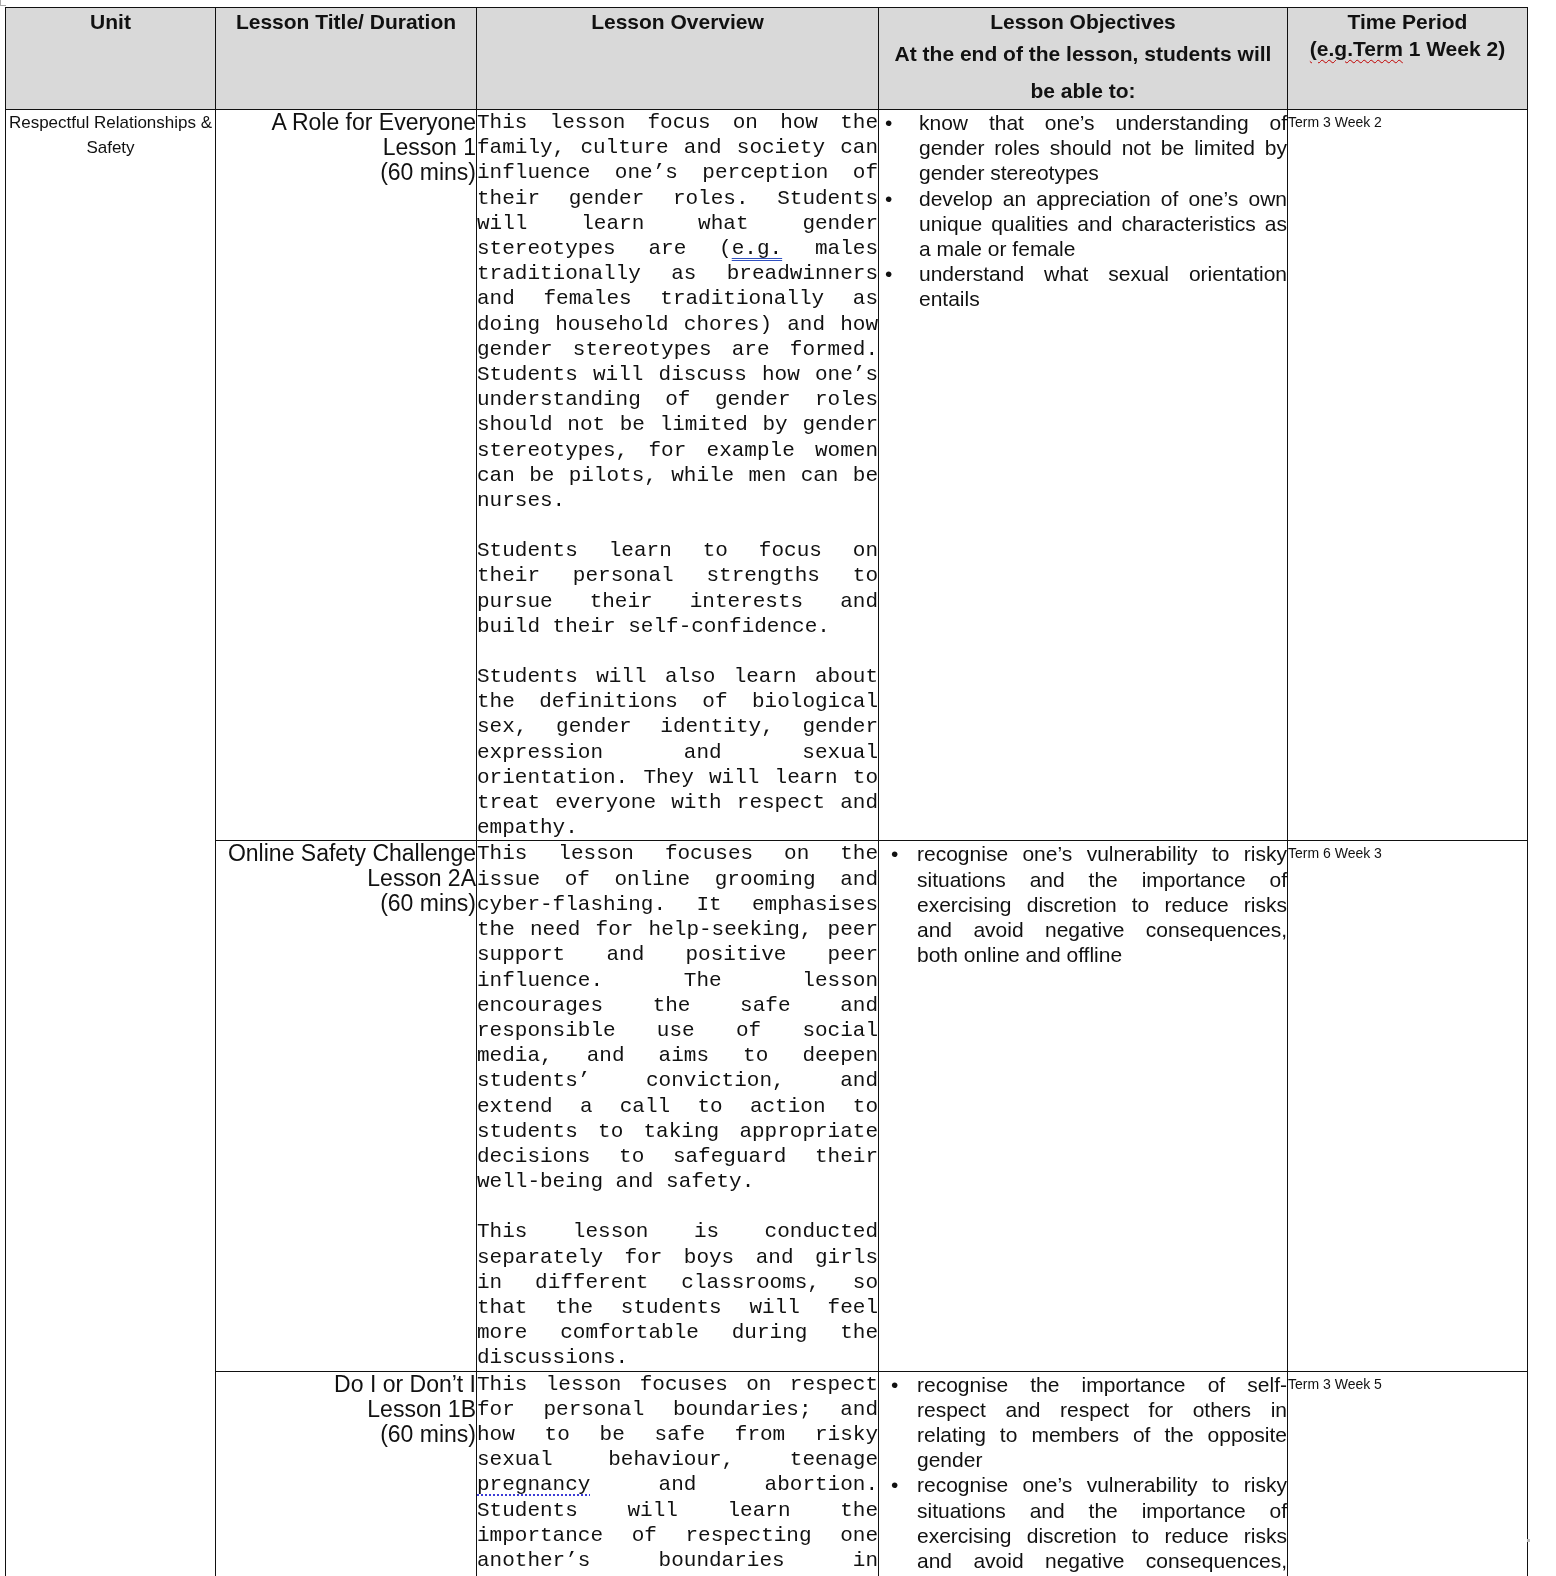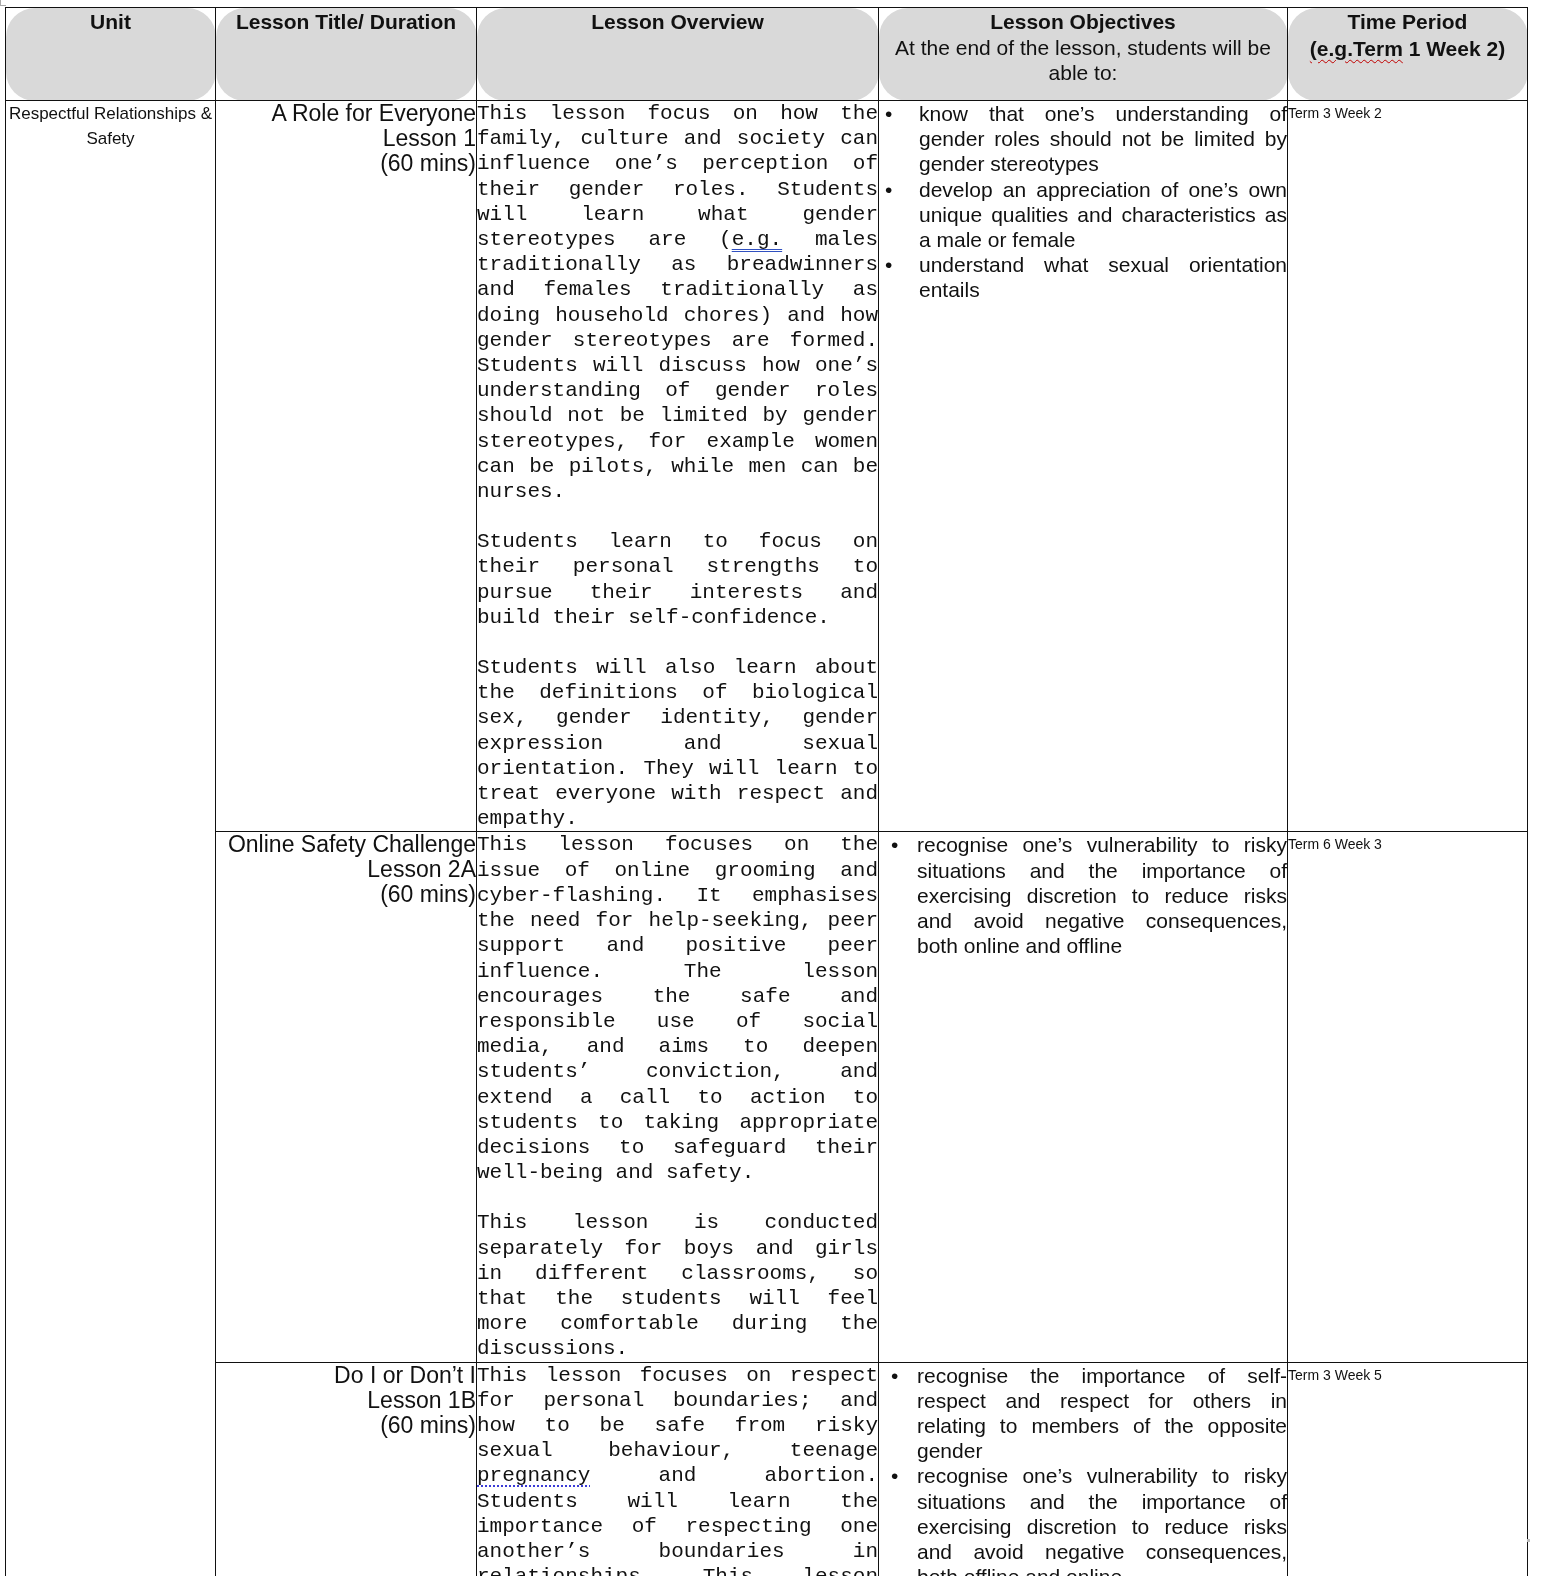--- a/index.html
+++ b/index.html
@@ -9,22 +9,22 @@
   .corner-mark.br { left: 1527px; top: 1539px; border: none; background: #bbb; width: 3px; height: 3px; }
   table.plan { position: absolute; left: 5px; top: 7px; border-collapse: collapse; table-layout: fixed;
                width: 1522px; }
   table.plan td, table.plan th { border: 1.5px solid #111; vertical-align: top; padding: 0; }
   col.c-unit { width: 210px; }
   col.c-title { width: 261px; }
   col.c-overview { width: 402px; }
   col.c-obj { width: 409px; }
   col.c-time { width: 240px; }
   thead th { background: #d9d9d9; height: 93px; font-weight: bold; font-size: 21px; line-height: 27px;
-             text-align: center; padding-top: 6px; box-sizing: border-box; border-radius: 29px; }
-  thead th .sub { font-weight: normal; display: block; line-height: 25px; padding: 0 8px; }
+             text-align: center; padding-top: 6px; box-sizing: border-box; }
+  thead th .sub { font-weight: bold; display: block; line-height: 37px; padding: 0 8px; }
   .squiggle { text-decoration: underline wavy #c00000; text-decoration-thickness: 1px; text-underline-offset: 3px; text-align: center; }
   .dotted { text-decoration: underline dotted #3b3bd6; text-underline-offset: 4px; text-decoration-thickness: 1.5px; }
   .dbl { text-decoration: underline double #3050c0; text-underline-offset: 4px; text-decoration-thickness: 1px; }
   td.unit { vertical-align: middle; text-align: center; font-size: 17px; line-height: 25px; padding: 0 20px; }
   td.title { text-align: right; font-size: 23px; line-height: 25px; padding-top: 1px; }
   td.overview { font-size: 21px; line-height: 25.2px; text-align: justify; padding: 1px 10px 0 11px; font-family: Liberation Mono, monospace; }
   td.overview p { margin: 0 0 25px 0; }
   td.overview p:last-child { margin-bottom: 0; }
   td.obj { font-size: 21px; line-height: 25.2px; text-align: justify; padding: 5px 9px 0 12px; }
   td.obj ul { margin: 0; padding: 0; list-style: none; }

